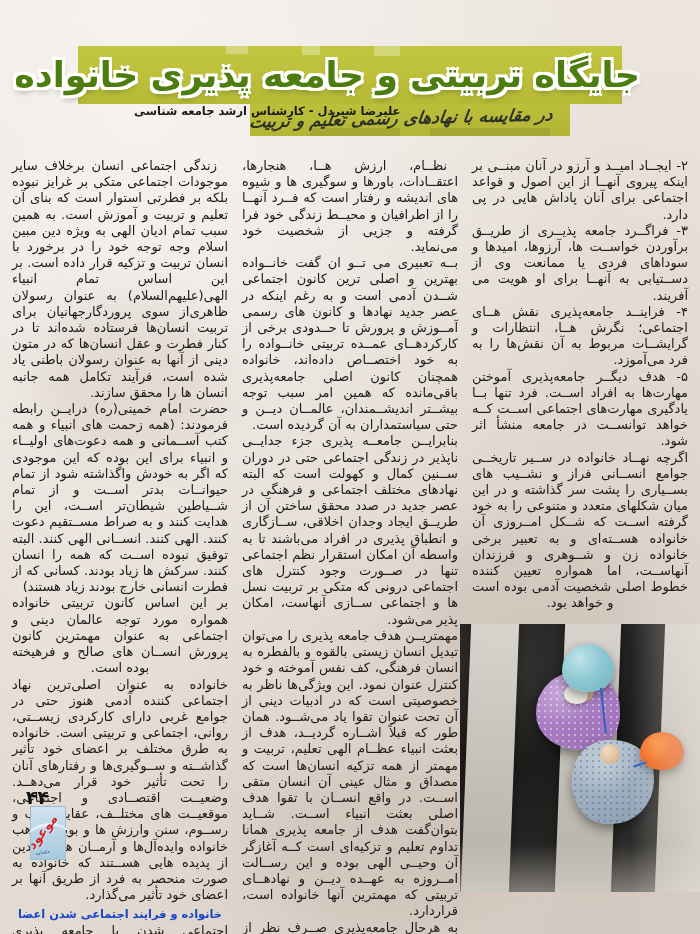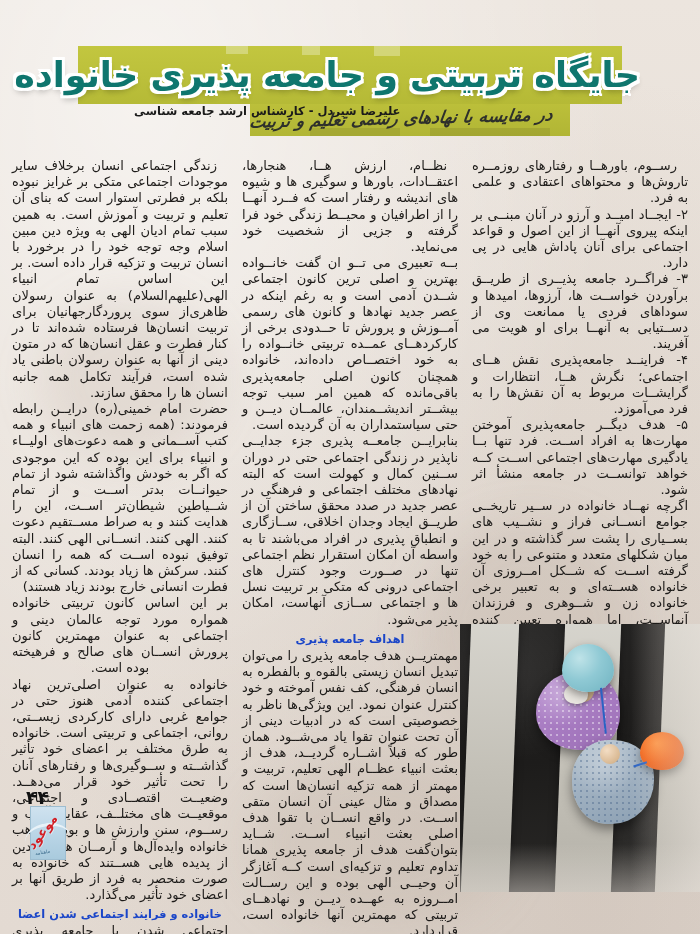--- a/index.html
+++ b/index.html
@@ -71,21 +71,21 @@
 
   .title {
     position: absolute;
     top: 40px;
     right: 60px;
     left: 60px;
     text-align: center;
     font-size: 35px;
     font-weight: bold;
     letter-spacing: -0.5px;
-    color: #0f766e;
+    color: #4d7c0f;
     line-height: 1.42;
     white-space: nowrap;
     text-shadow:
        2px 0 0 #fff, -2px 0 0 #fff, 0 2px 0 #fff, 0 -2px 0 #fff,
        2px 2px 0 #fff, -2px 2px 0 #fff, 2px -2px 0 #fff, -2px -2px 0 #fff,
        3px 3px 0 #fff, -3px 3px 0 #fff, 3px -3px 0 #fff, -3px -3px 0 #fff,
        0 4px 6px rgba(0,0,0,.30);
     margin-top: 11px;
   }
   .byline {
@@ -350,21 +350,20 @@
     <h1 class="title">جایگاه تربیتی و جامعه پذیری خانواده</h1>
 
     <div class="subtitle">در مقایسه با نهادهای رسمی تعلیم و تربیت</div>
 
     <div class="byline">علیرضا شیردل - کارشناس ارشد جامعه شناسی</div>
   </div>
 
   <div class="cols">
 
     <div class="col">
-      <p class="ind">رســوم، باورهــا و رفتارهای روزمــره تاروش‌ها و محتواهای اعتقادی و علمی به فرد.</p>
       <p>۲- ایجــاد امیــد و آرزو در آنان مبنــی بر اینکه پیروی آنهــا از این اصول و قواعد اجتماعی برای آنان پاداش هایی در پی دارد.</p>
       <p>۳- فراگــرد جامعه پذیــری از طریــق برآوردن خواســت ها، آرزوها، امیدها و سوداهای فردی یا ممانعت وی از دســتیابی به آنهــا برای او هویت می آفریند.</p>
       <p>۴- فراینــد جامعه‌پذیری نقش هــای اجتماعی؛ نگرش هــا، انتظارات و گرایشــات مربوط به آن نقش‌ها را به فرد می‌آموزد.</p>
       <p>۵- هدف دیگــر جامعه‌پذیری آموختن مهارت‌ها به افراد اســت. فرد تنها بــا یادگیری مهارت‌های اجتماعی اســت کــه خواهد توانســت در جامعه منشأ اثر شود.</p>
       <p class="last-center">اگرچه نهــاد خانواده در ســیر تاریخــی جوامع انســانی فراز و نشــیب های بســیاری را پشت سر گذاشته و در این میان شکلهای متعدد و متنوعی را به خود گرفته اســت که شــکل امــروزی آن خانواده هســته‌ای و به تعبیر برخی خانواده زن و شــوهری و فرزندان آنهاســت، اما همواره تعیین کننده خطوط اصلی شخصیت آدمی بوده است و خواهد بود.</p>
 
       <div class="photo">
         <div class="asphalt"></div>
         <div class="stripe s1"></div>
         <div class="stripe s2"></div>
@@ -387,21 +386,20 @@
         <div class="bstring bs2"></div>
 
         <div class="photo-fade"></div>
       </div>
     </div>
 
     <div class="col">
       <p class="ind">نظــام، ارزش هــا، هنجارها، اعتقــادات، باورها و سوگیری ها و شیوه های اندیشه و رفتار است که فــرد آنهــا را از اطرافیان و محیــط زندگی خود فرا گرفته و جزیی از شخصیت خود می‌نماید.</p>
       <p>بــه تعبیری می تــو ان گفت خانــواده بهترین و اصلی ترین کانون اجتماعی شــدن آدمی است و به رغم اینکه در عصر جدید نهادها و کانون های رسمی آمــوزش و پرورش تا حــدودی برخی از کارکردهــای عمــده تربیتی خانــواده را به خود اختصــاص داده‌اند، خانواده همچنان کانون اصلی جامعه‌پذیری باقی‌مانده که همین امر سبب توجه بیشــتر اندیشــمندان، عالمــان دیــن و حتی سیاستمداران به آن گردیده است.</p>
       <p>بنابرایــن جامعــه پذیری جزء جدایــی ناپذیر در زندگی اجتماعی حتی در دوران ســنین کمال و کهولت است که البته نهادهای مختلف اجتماعی و فرهنگی در عصر جدید در صدد محقق ساختن آن از طریــق ایجاد وجدان اخلاقی، ســازگاری و انطباق پذیری در افراد می‌باشند تا به واسطه آن امکان استقرار نظم اجتماعی تنها در صــورت وجود کنترل های اجتماعی درونی که متکی بر تربیت نسل ها و اجتماعی ســازی آنهاست، امکان پذیر می‌شود.</p>
-      <h3 class="sec-blue">اهداف جامعه پذیری</h3>
       <p>مهمتریــن هدف جامعه پذیری را می‌توان تبدیل انسان زیستی بالقوه و بالفطره به انسان فرهنگی، کف نفس آموخته و خود کنترل عنوان نمود. این ویژگی‌ها ناظر به خصوصیتی است که در ادبیات دینی از آن تحت عنوان تقوا یاد می‌شــود. همان طور که قبلاً اشــاره گردیــد، هدف از بعثت انبیاء عظــام الهی تعلیم، تربیت و مهمتر از همه تزکیه انسان‌ها است که مصداق و مثال عینی آن انسان متقی اســت. در واقع انســان با تقوا هدف اصلی بعثت انبیاء اســت. شــاید بتوان‌گفت هدف از جامعه پذیری همانا تداوم تعلیم و تزکیه‌ای است کــه آغازگر آن وحیــی الهی بوده و این رســالت امــروزه به عهــده دیــن و نهادهــای تربیتی که مهمترین آنها خانواده است، قراردارد.</p>
       <p class="last-center">به هرحال جامعه‌پذیری صــرف نظر از نهادهایی که متولی آن می‌باشــند، دارای اهدافی به شــرح زیر است.</p>
       <p>۱- آموختــن قواعد و نظامات اساســی از آداب،</p>
     </div>
 
     <div class="col">
       <p class="ind">زندگی اجتماعی انسان برخلاف سایر موجودات اجتماعی متکی بر غرایز نبوده بلکه بر فطرتی استوار است که بنای آن تعلیم و تربیت و آموزش است. به همین سبب تمام ادیان الهی به ویژه دین مبین اسلام وجه توجه خود را در برخورد با انسان تربیت و تزکیه قرار داده است. بر این اساس تمام انبیاء الهی(علیهم‌السلام) به عنوان رسولان ظاهری‌از سوی پروردگارجهانیان برای تربیت انسان‌ها فرستاده شده‌اند تا در کنار فطرت و عقل انسان‌ها که در متون دینی از آنها به عنوان رسولان باطنی یاد شده است، فرآیند تکامل همه جانبه انسان ها را محقق سازند.</p>
       <p>حضرت امام خمینی(ره) درایــن رابطه فرمودند: (همه زحمت های انبیاء و همه کتب آســمانی و همه دعوت‌های اولیــاء و انبیاء برای این بوده که این موجودی که اگر به خودش واگذاشته شود از تمام حیوانــات بدتر اســت و از تمام شــیاطین شیطان‌تر اســت، این را هدایت کنند و به صراط مســتقیم دعوت کنند. الهی کنند. انســانی الهی کنند. البته توفیق نبوده اســت که همه را انسان کنند. سرکش ها زیاد بودند. کسانی که از فطرت انسانی خارج بودند زیاد هستند)</p>
       <p class="last-center">بر این اساس کانون تربیتی خانواده همواره مورد توجه عالمان دینی و اجتماعی به عنوان مهمترین کانون پرورش انســان های صالح و فرهیخته بوده است.</p>
       <p>خانواده به عنوان اصلی‌ترین نهاد اجتماعی کننده آدمی هنوز حتی در جوامع غربی دارای کارکردی زیســتی، روانی، اجتماعی و تربیتی است. خانواده به طرق مختلف بر اعضای خود تأثیر گذاشــته و ســوگیری‌ها و رفتارهای آنان را تحت تأثیر خود قرار می‌دهــد. وضعیــت اقتصــادی و اجتماعی، موقعیــت های مختلــف، عقاید، آداب و رســوم، سنن وارزش ها و بویژه مذهب خانواده وایده‌آل‌ها و آرمــان های والدین از پدیده هایی هســتند که خانواده به صورت منحصر به فرد از طریق آنها بر اعضای خود تأثیر می‌گذارد.</p>

